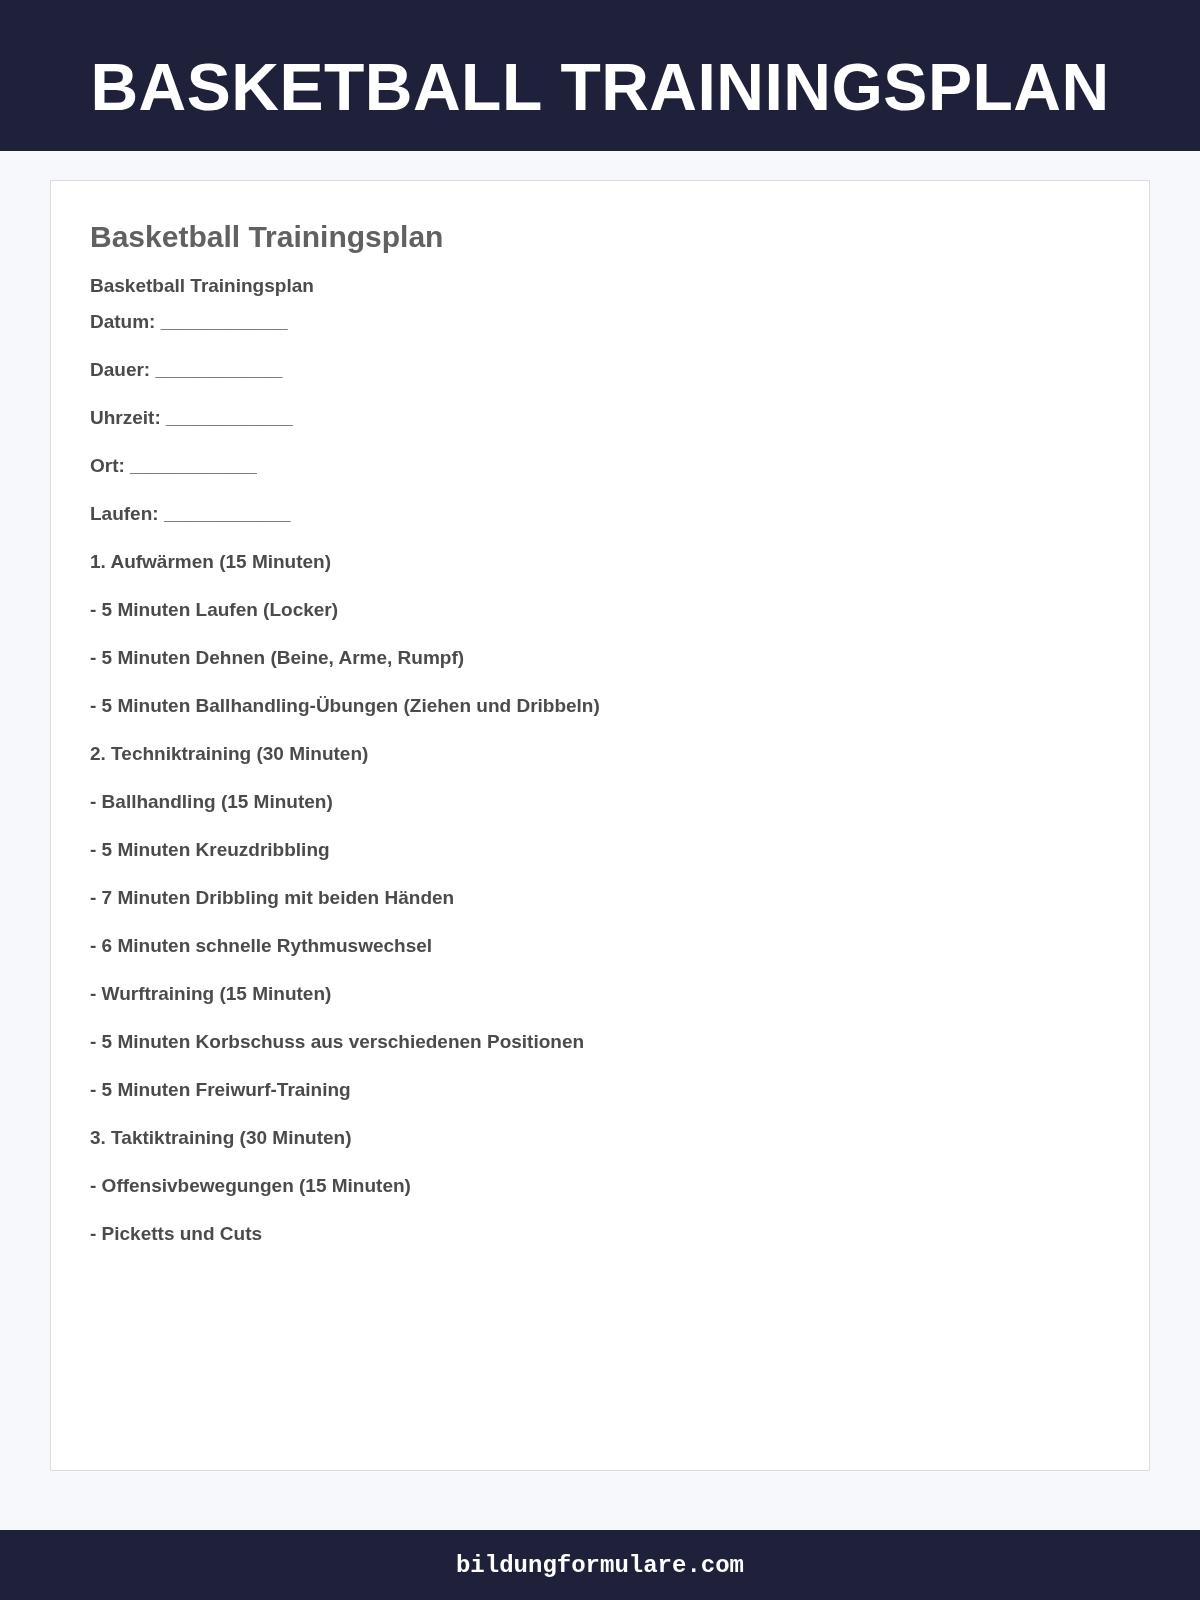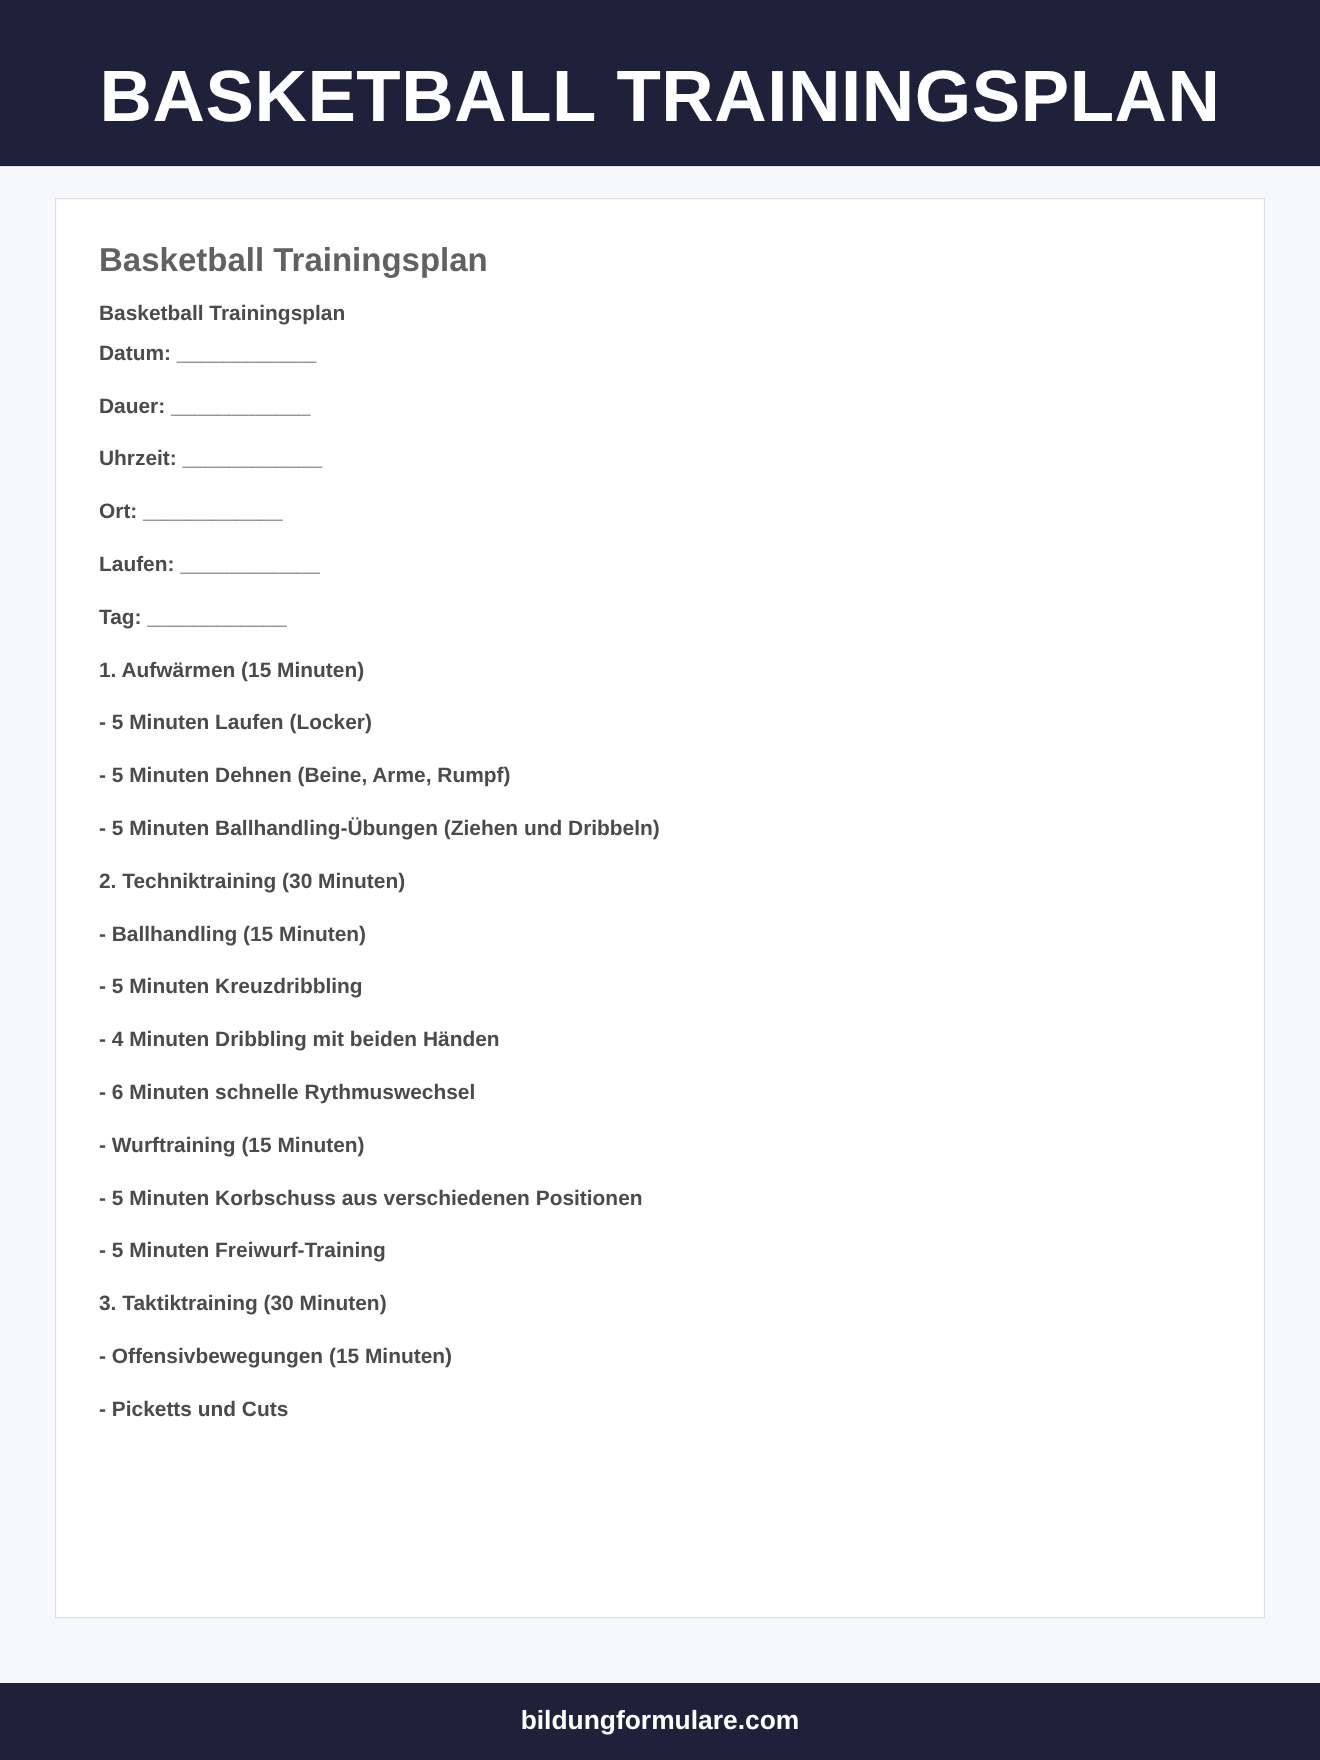--- a/index.html
+++ b/index.html
@@ -56,20 +56,21 @@
     .footer {
       position: absolute; left: 0; top: 1530px;
       width: 1200px; height: 70px;
       background: #1e2139;
       display: flex; align-items: center; justify-content: center;
     }
     .footer span {
       color: #ffffff;
       font-size: 24px;
       font-weight: 700;
+      font-family: Liberation Mono, monospace;
     }
   </style>
 </head>
 <body>
 
 <div class="header">
   <h1>BASKETBALL TRAININGSPLAN</h1>
 </div>
 
 <div class="card">
@@ -80,35 +81,34 @@
 
     <div class="group">
       <div class="line">Datum: ____________</div>
       <div class="line">Dauer: ____________</div>
       <div class="line">Uhrzeit: ____________</div>
       <div class="line">Ort: ____________</div>
     </div>
 
     <div class="group">
       <div class="line">Laufen: ____________</div>
-      <div class="line">Tag: ____________</div>
     </div>
 
     <div class="group">
       <div class="line">1. Aufwärmen (15 Minuten)</div>
       <div class="line">- 5 Minuten Laufen (Locker)</div>
       <div class="line">- 5 Minuten Dehnen (Beine, Arme, Rumpf)</div>
       <div class="line">- 5 Minuten Ballhandling-Übungen (Ziehen und Dribbeln)</div>
     </div>
 
     <div class="group">
       <div class="line">2. Techniktraining (30 Minuten)</div>
       <div class="line">- Ballhandling (15 Minuten)</div>
       <div class="line">- 5 Minuten Kreuzdribbling</div>
-      <div class="line">- 4 Minuten Dribbling mit beiden Händen</div>
+      <div class="line">- 7 Minuten Dribbling mit beiden Händen</div>
       <div class="line">- 6 Minuten schnelle Rythmuswechsel</div>
       <div class="line">- Wurftraining (15 Minuten)</div>
       <div class="line">- 5 Minuten Korbschuss aus verschiedenen Positionen</div>
       <div class="line">- 5 Minuten Freiwurf-Training</div>
     </div>
 
     <div class="group">
       <div class="line">3. Taktiktraining (30 Minuten)</div>
       <div class="line">- Offensivbewegungen (15 Minuten)</div>
       <div class="line">- Picketts und Cuts</div>

